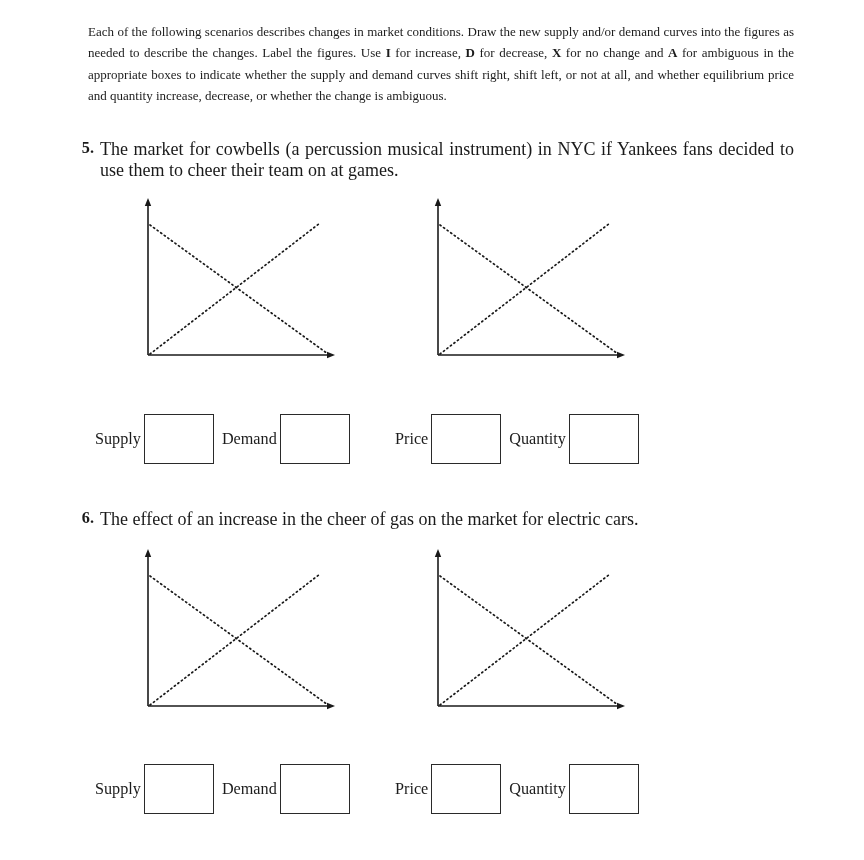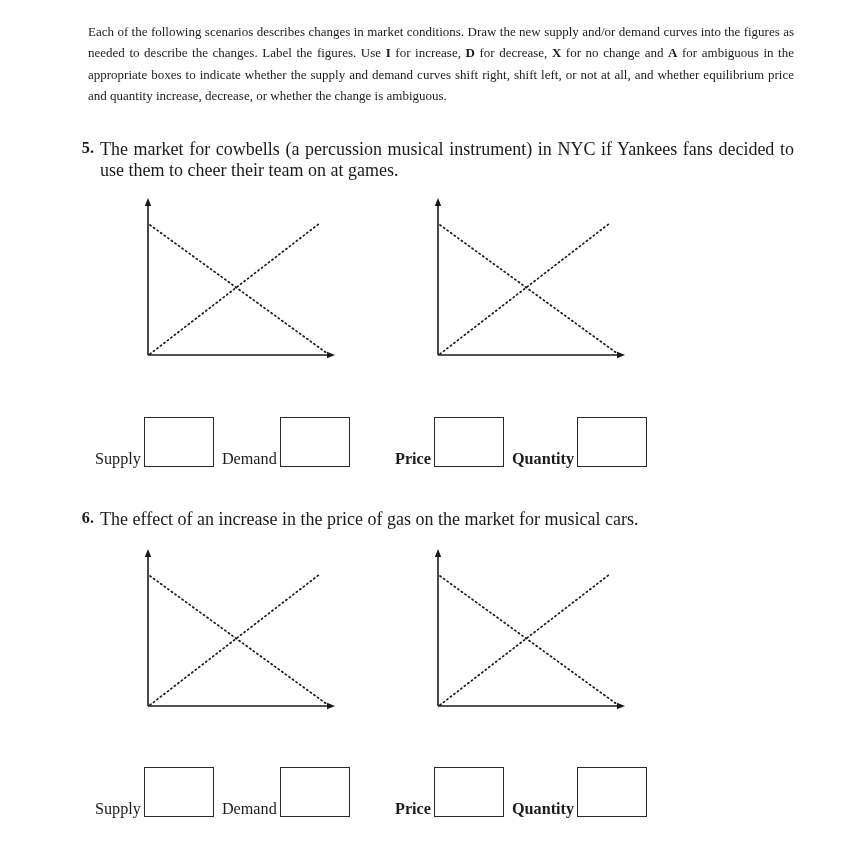--- a/index.html
+++ b/index.html
@@ -86,25 +86,25 @@
     left: 95px;
     width: 700px;
   }
   #answer-row-5 { top: 411px; }
   #answer-row-6 { top: 761px; }
 
   .answer-group {
     position: absolute;
     top: 0;
     display: flex;
-    align-items: flex-end;
+    align-items: center;
     height: 56px;
   }
   .ag-supply-demand { left: 0px; }
-  .ag-price-quantity { left: 300px; font-weight: bold; }
+  .ag-price-quantity { left: 300px; }
 
   .answer-label {
     font-size: 16.2px;
     line-height: 1;
     color: #1c1c1c;
     white-space: nowrap;
     padding-right: 2px;
   }
 
   .answer-box {
@@ -169,21 +169,21 @@
     <div class="answer-group ag-price-quantity">
       <span class="answer-label">Price</span>
       <div class="answer-box"></div>
       <span class="answer-label">Quantity</span>
       <div class="answer-box last"></div>
     </div>
   </div>
 
   <div class="question" id="question-6">
     <span class="q-num">6.</span>
-    <span class="q-text">The effect of an increase in the price of gas on the market for musical cars.</span>
+    <span class="q-text">The effect of an increase in the cheer of gas on the market for electric cars.</span>
   </div>
 
   <div class="figure" id="figure-6-left">
     <svg width="200" height="170" viewBox="0 0 200 170" xmlns="http://www.w3.org/2000/svg">
       <g>
         <line x1="5" y1="10" x2="5" y2="161" stroke="#1a1a1a" stroke-width="1.6"></line>
         <polygon points="5,4 1.8,12 8.2,12" fill="#1a1a1a"></polygon>
       </g>
       <g>
         <line x1="5" y1="161" x2="185" y2="161" stroke="#1a1a1a" stroke-width="1.6"></line>

